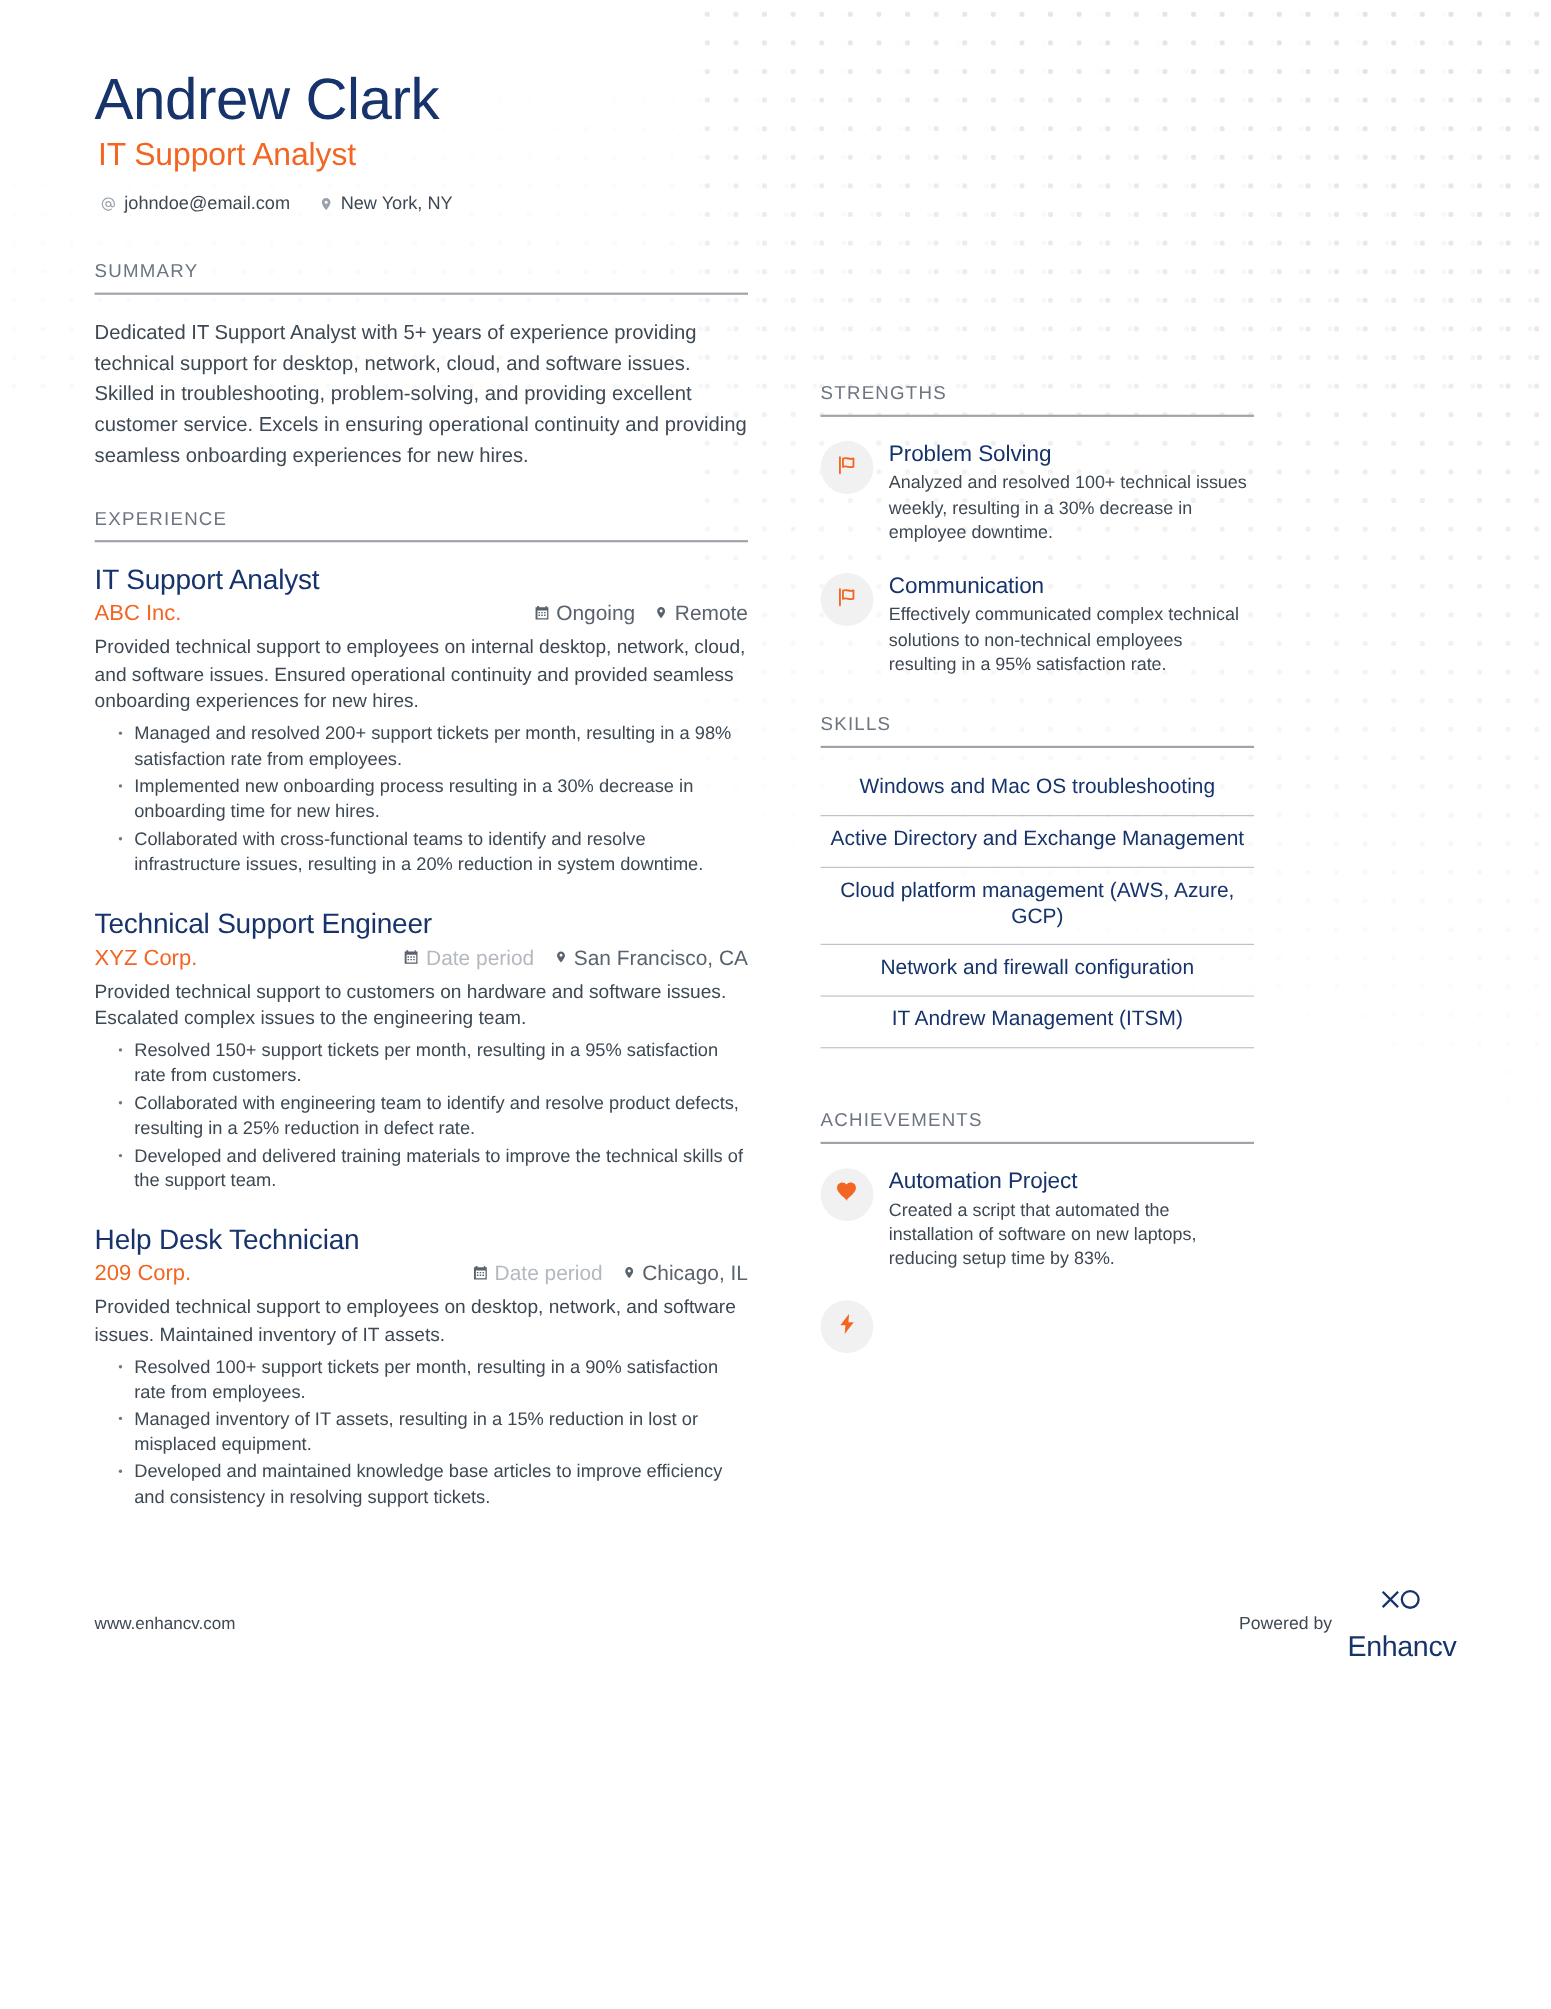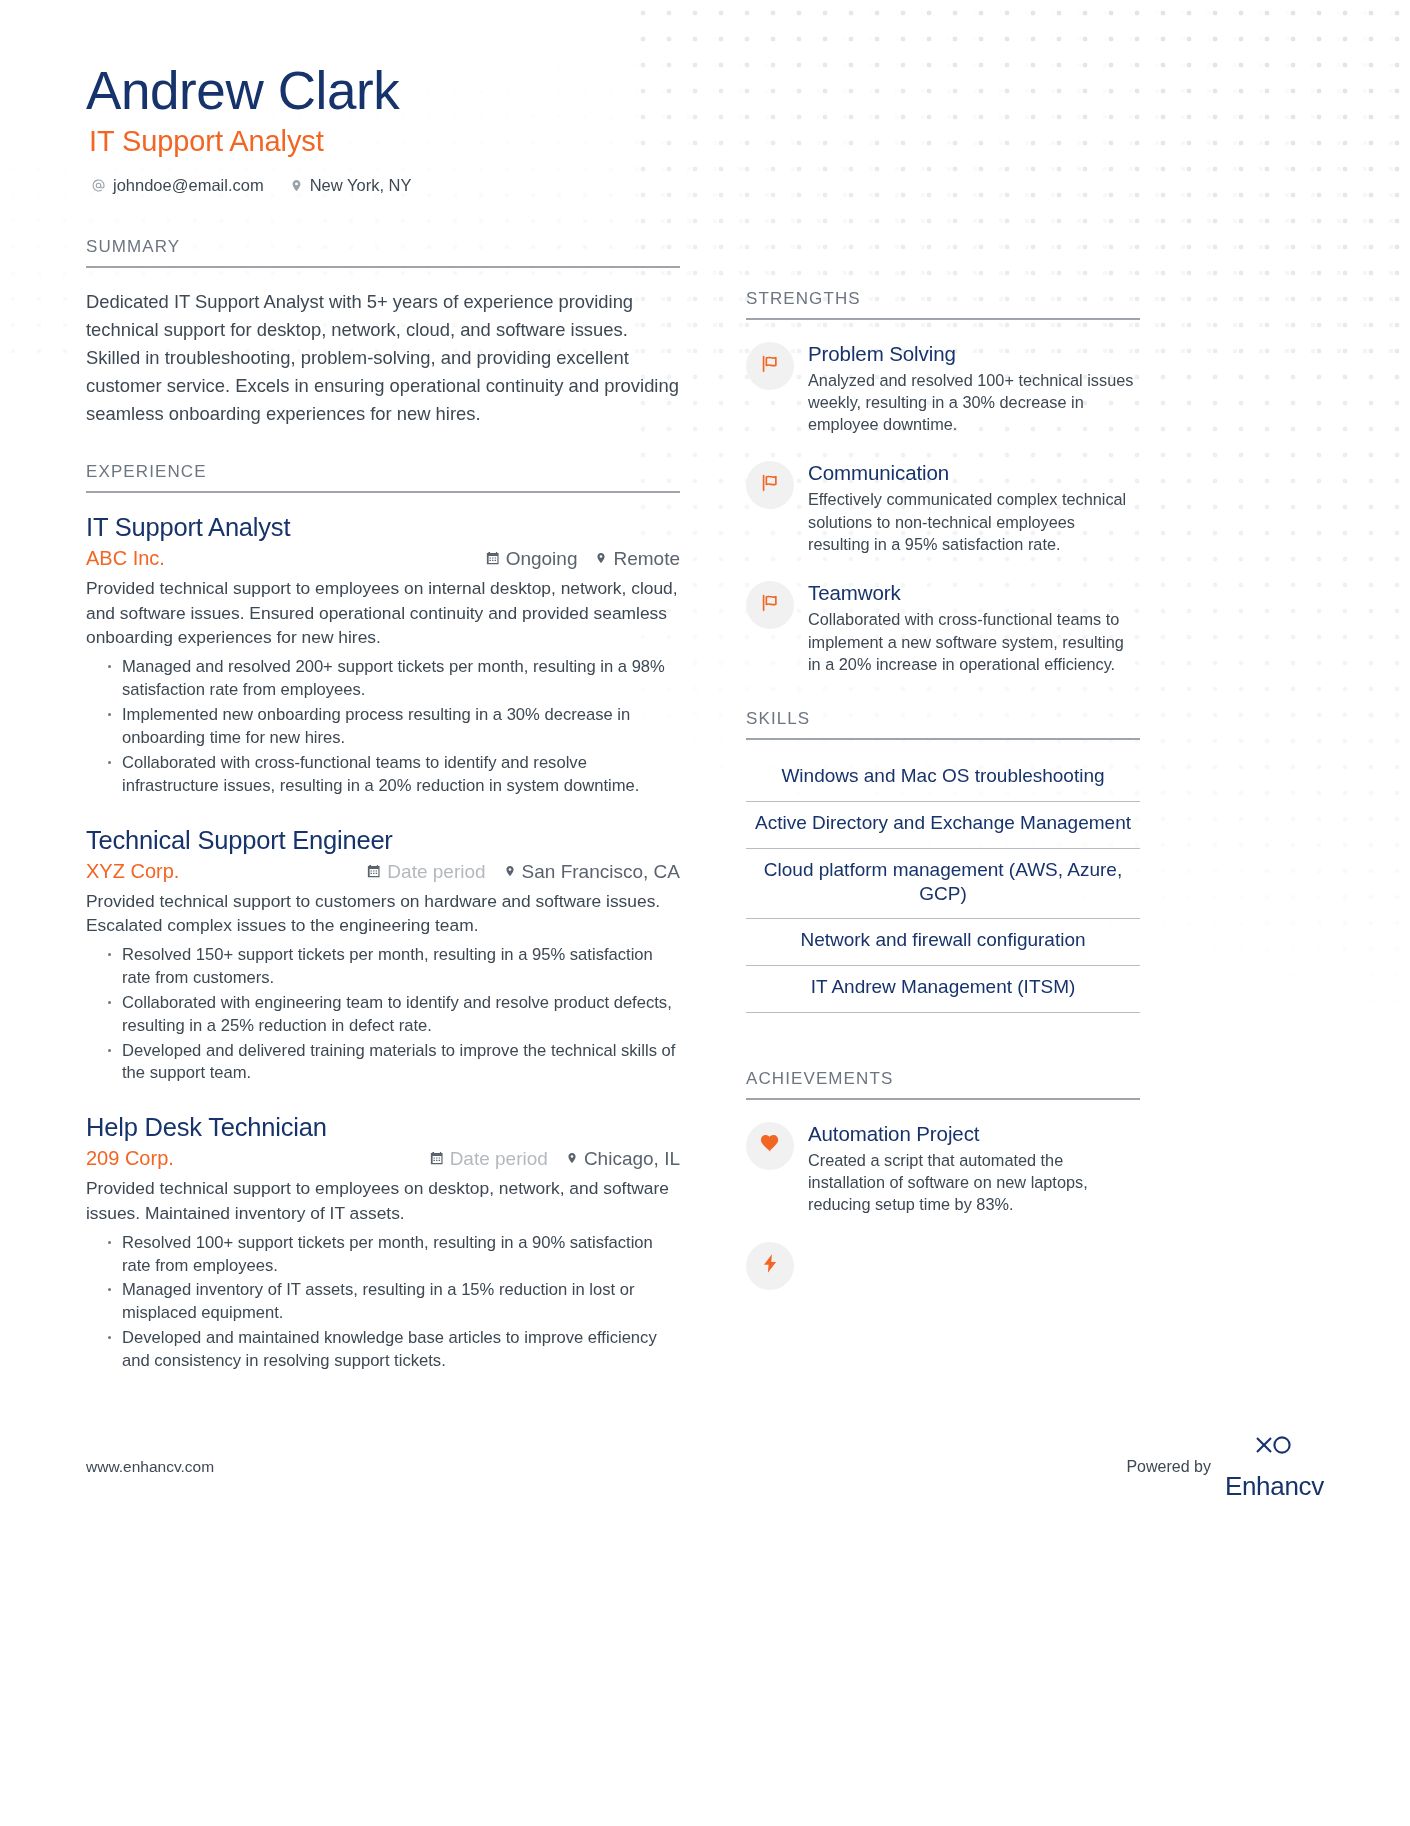--- a/index.html
+++ b/index.html
@@ -231,21 +231,21 @@
     border-bottom: 1.6px solid #b9bdc2;
     line-height: 1.25;
   }
   .skill:first-child { padding-top: 4px; }
 
   
   .footer {
     position: absolute;
     left: 86px;
     right: 86px;
-    bottom: 68px;
+    bottom: 58px;
     display: flex;
     align-items: center;
     justify-content: space-between;
     z-index: 3;
   }
   .footer-url {
     font-size: 15.5px;
     color: #3d4853;
   }
   .footer-right {
@@ -420,32 +420,20 @@
               <div class="item">
                 <span class="badge">
                   <span><svg width="22" height="22" viewBox="0 0 24 24" fill="none" stroke="#f26522" stroke-width="1.8" stroke-linecap="round" stroke-linejoin="round">
                       <path d="M5 4v16"></path>
                       <path d="M8 5.4c3.6-1.8 6.8 1.5 10.4-.3v8.2c-3.6 1.8-6.8-1.5-10.4.3z"></path>
                     </svg></span>
                 </span>
                 <div class="item-body">
                   <h4 class="item-title">Communication</h4>
                   <p class="item-desc">Effectively communicated complex technical solutions to non-technical employees resulting in a 95% satisfaction rate.</p>
-                </div>
-              </div>
-              <div class="item">
-                <span class="badge">
-                  <span><svg width="22" height="22" viewBox="0 0 24 24" fill="none" stroke="#f26522" stroke-width="1.8" stroke-linecap="round" stroke-linejoin="round">
-                      <path d="M5 4v16"></path>
-                      <path d="M8 5.4c3.6-1.8 6.8 1.5 10.4-.3v8.2c-3.6 1.8-6.8-1.5-10.4.3z"></path>
-                    </svg></span>
-                </span>
-                <div class="item-body">
-                  <h4 class="item-title">Teamwork</h4>
-                  <p class="item-desc">Collaborated with cross-functional teams to implement a new software system, resulting in a 20% increase in operational efficiency.</p>
                 </div>
               </div>
             </div>
         </div>
 
         <div class="sec">
           <h2 class="sec-title">SKILLS</h2>
           <div id="skills-list">
               <div class="skill">Windows and Mac OS troubleshooting</div>
               <div class="skill">Active Directory and Exchange Management</div>

